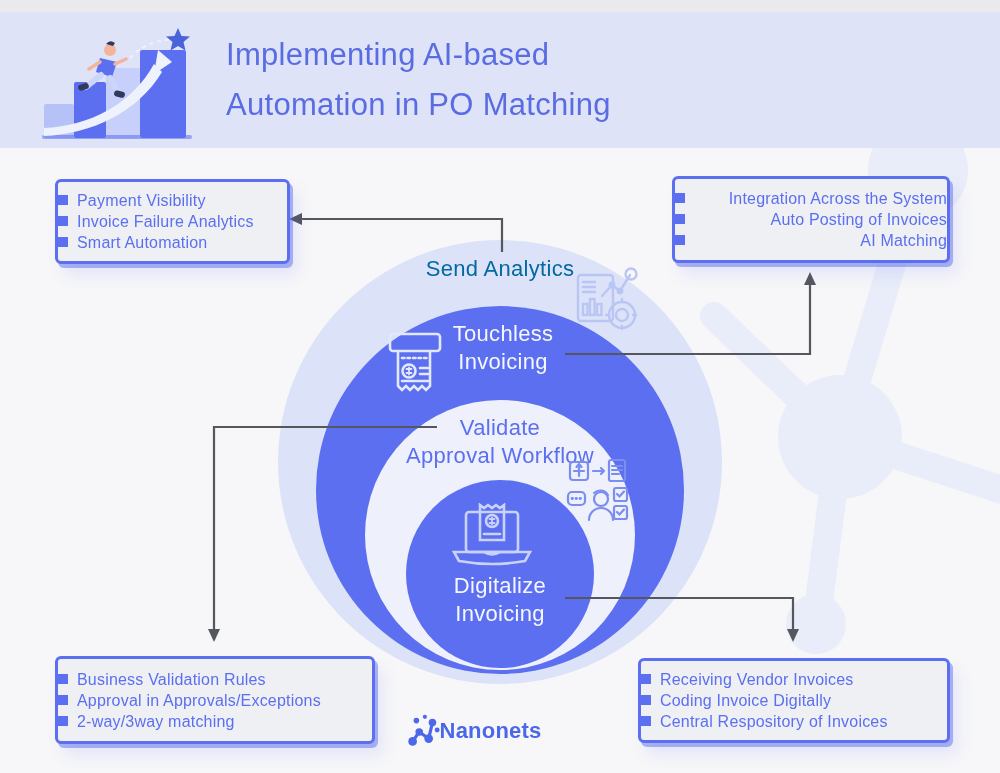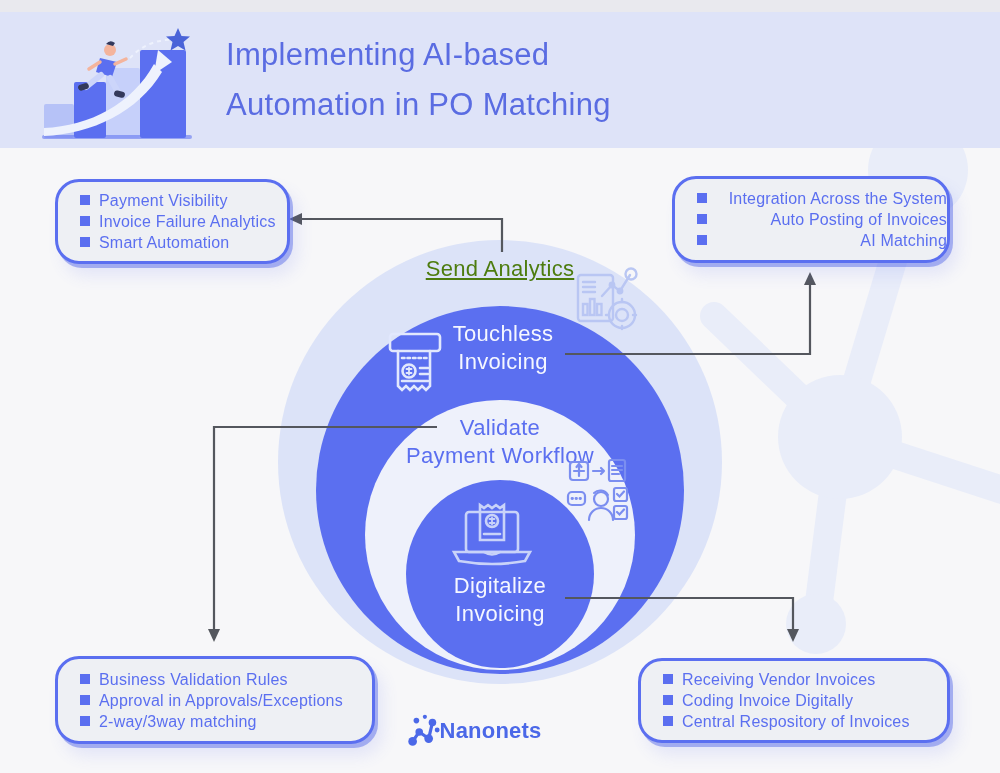--- a/index.html
+++ b/index.html
@@ -21,33 +21,32 @@
   }
   
   .canvas { position:relative; width:1000px; height:637px; }
   .bg-molecule { position:absolute; left:0; top:0; pointer-events:none; }
   .circle { position:absolute; border-radius:50%; }
   .c1 { left:278px; top:92px;  width:444px; height:444px; background:#dce3f8; }
   .c2 { left:316px; top:158px; width:368px; height:368px; background:#5b6ff0; }
   .c3 { left:365px; top:252px; width:270px; height:270px; background:#eef1fb; }
   .c4 { left:406px; top:332px; width:188px; height:188px; background:#5b6ff0; }
   .ring-label { position:absolute; text-align:center; font-size:22px; letter-spacing:0.3px; }
-  .lbl-send       { left:350px; top:108px; width:300px; color:#4d7c0f;text-decoration:underline; }
+  .lbl-send       { left:350px; top:108px; width:300px; color:#0369a1; }
   .lbl-touchless  { left:403px; top:172px; width:200px; color:#f5f7ff; line-height:28px; }
   .lbl-validate   { left:350px; top:266px; width:300px; color:#5b6ff0; line-height:28px; }
   .lbl-digitalize { left:400px; top:424px; width:200px; color:#f5f7ff; line-height:28px; }
   .icon-abs { position:absolute; }
   .connectors { position:absolute; left:0; top:0; pointer-events:none; }
   
   .callout {
     position:absolute; background:#eef0f4;
-    border:3px solid #5b6ff0; border-radius:24px;
+    border:3px solid #5b6ff0; border-radius:6px;
     box-shadow:3px 4px 0 0 rgba(80,100,230,0.45), 8px 12px 16px rgba(91,111,240,0.12);
     display:flex; flex-direction:column; justify-content:center;
-    padding-left:22px;
   }
   .box-tl { left:55px;  top:31px;  width:235px; height:85px; }
   .box-tr { left:672px; top:28px;  width:278px; height:87px;text-align:right; }
   .box-bl { left:55px;  top:508px; width:320px; height:88px; }
   .box-br { left:638px; top:510px; width:312px; height:85px; }
   .callout ul { list-style:none; }
   .callout li {
     position:relative; color:#5b6ff0; font-size:16px; line-height:21px;
     padding-left:19px; letter-spacing:0.2px; white-space:nowrap;
   }
@@ -118,21 +117,21 @@
 
     <div class="ring-label lbl-send">Send Analytics</div>
 
     <div class="ring-label lbl-touchless">
       <div>Touchless</div>
       <div>Invoicing</div>
     </div>
 
     <div class="ring-label lbl-validate">
       <div>Validate</div>
-      <div>Payment Workflow</div>
+      <div>Approval Workflow</div>
     </div>
 
     <div class="ring-label lbl-digitalize">
       <div>Digitalize</div>
       <div>Invoicing</div>
     </div>
 
     <svg class="icon-abs" style="left:576px; top:118px;" width="66" height="68" viewBox="0 0 66 68">
       <g stroke="#b9c6f3" stroke-width="2.4" fill="none" stroke-linecap="round">
         <rect x="2" y="9" width="35" height="46" rx="3"></rect>

